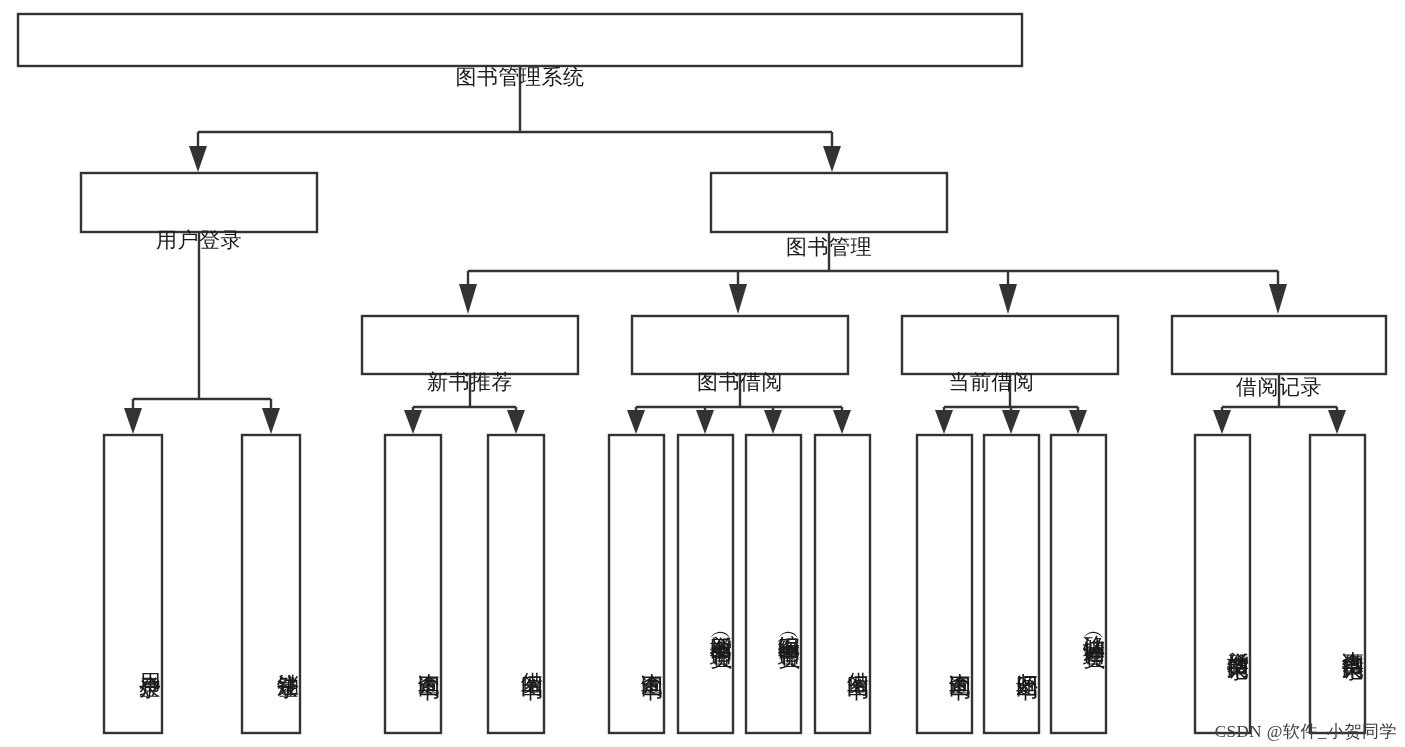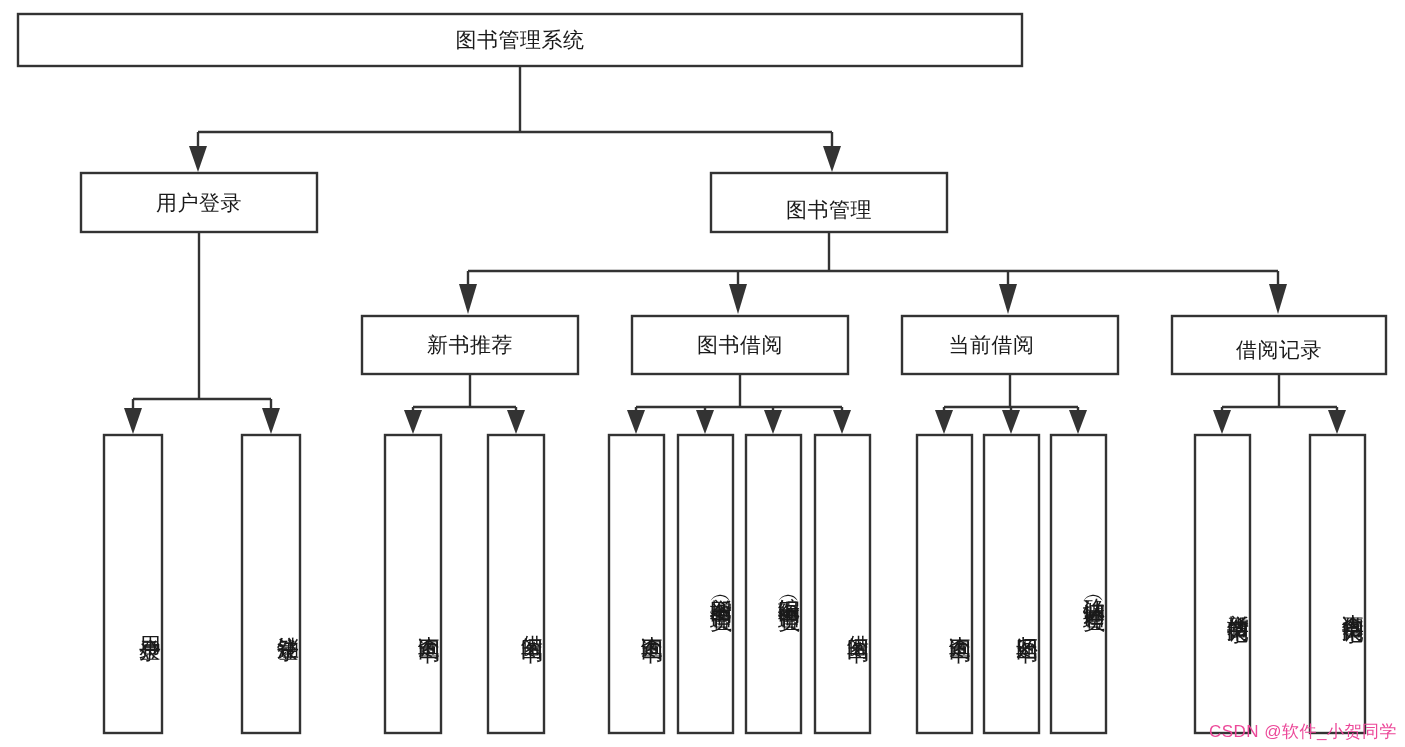--- a/index.html
+++ b/index.html
@@ -45,20 +45,21 @@
   .node-label {
     position: absolute;
     display: flex;
     align-items: center;
     justify-content: center;
     color: #1a1a1a;
     font-family: "DejaVu Sans", "Liberation Sans", sans-serif;
     text-align: center;
     pointer-events: none;
     white-space: nowrap;
+    margin-top: 37px;
   }
   .node-label.horizontal {
     font-size: 21px;
     letter-spacing: 0.5px;
   }
   .node-label.vertical {
     writing-mode: vertical-rl;
     text-orientation: upright;
     font-size: 22px;
     letter-spacing: 2px;
@@ -69,22 +70,22 @@
     line-height: 1.05;
   }
   .node-label.vertical.leaf-tall {
     padding-top: 10px;
   }
   #watermark {
     position: absolute;
     right: 8px;
     bottom: 4px;
     font-size: 17px;
-    color: #ec4899;
-    font-family: Liberation Sans, sans-serif;
+    color: #404040;
+    font-family: Liberation Serif, serif;
     letter-spacing: 0.5px;
     white-space: nowrap;
     pointer-events: none;
   }
 </style>
 </head>
 <body>
 
 <div id="diagram-root">
 

